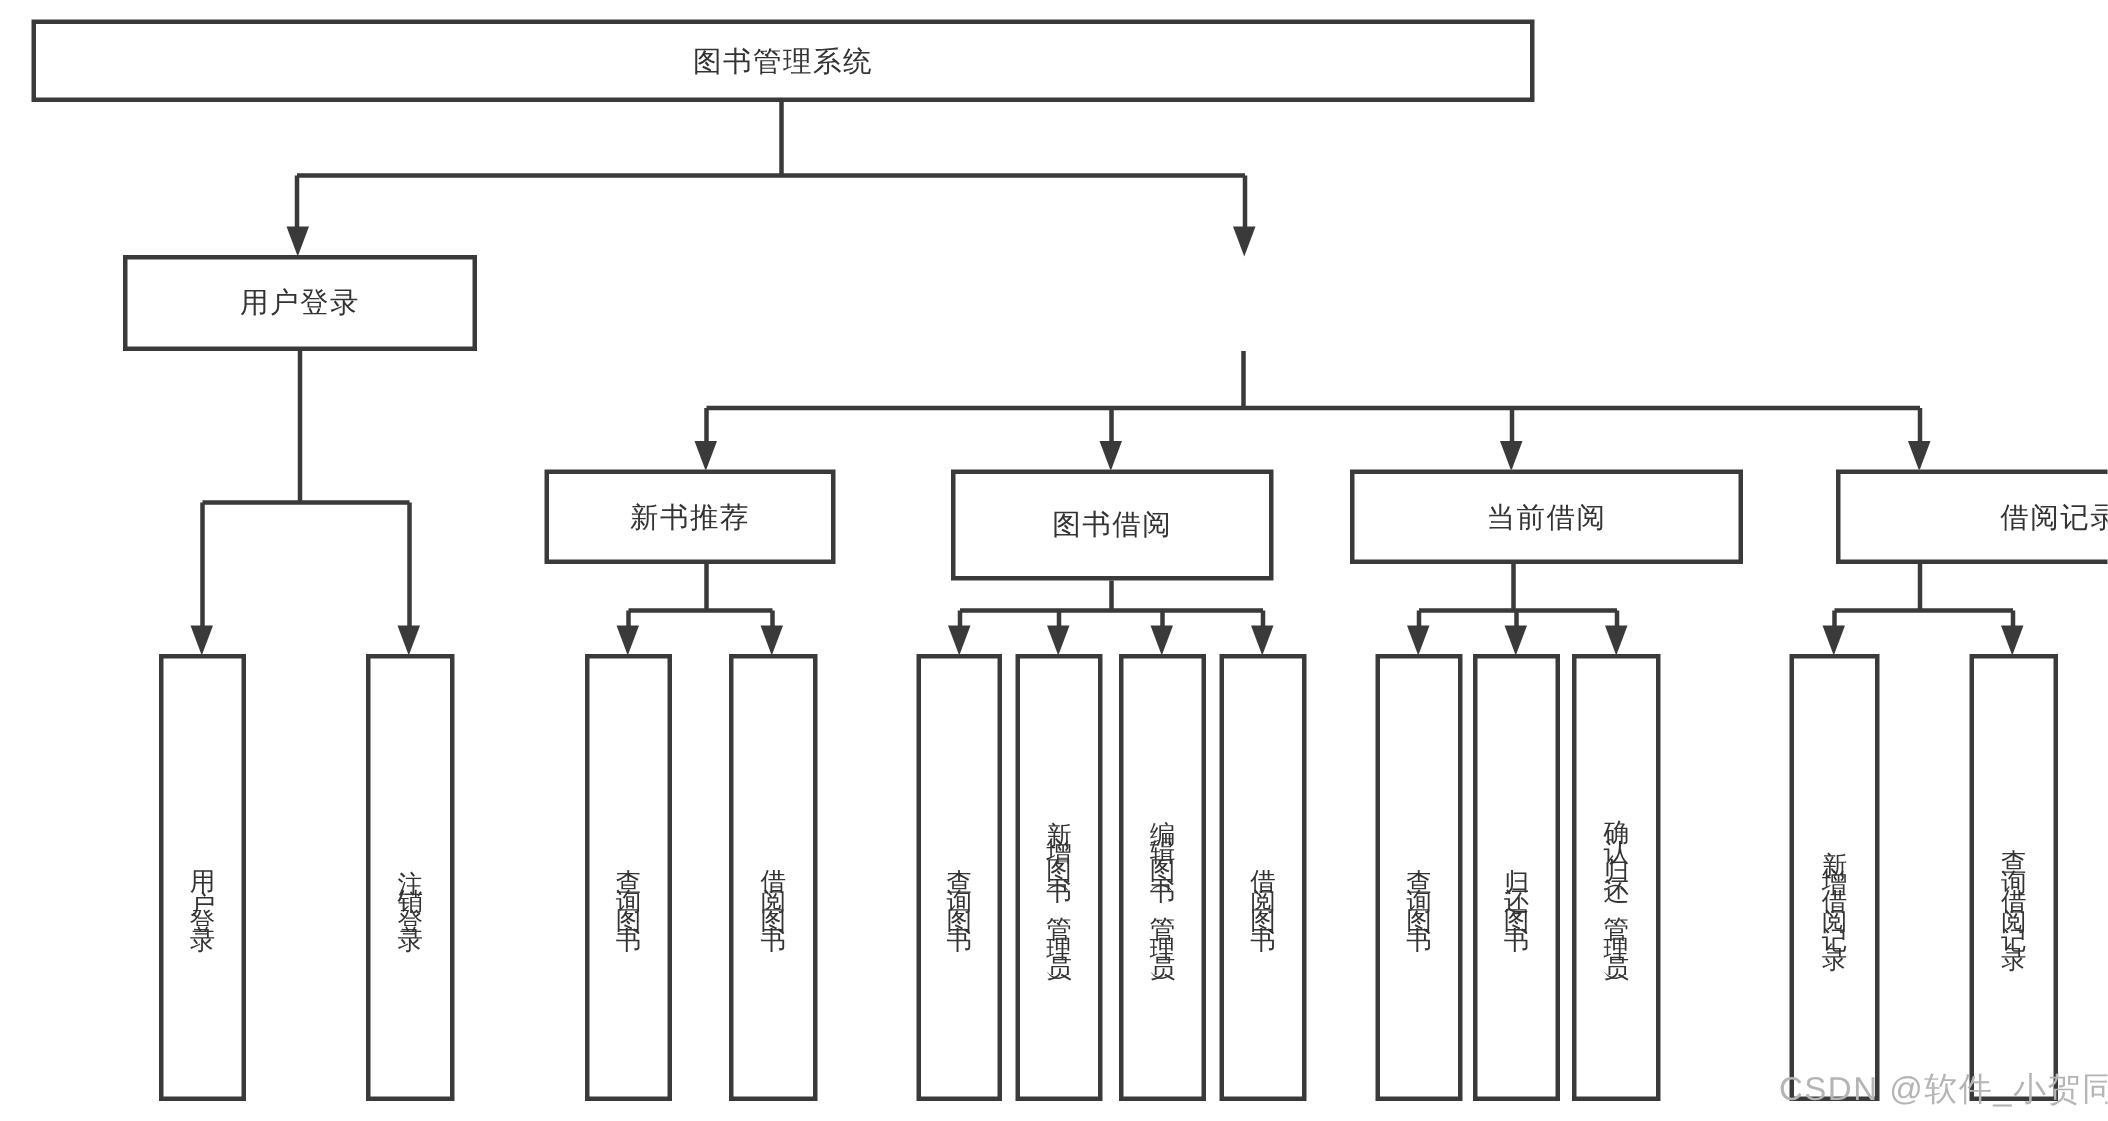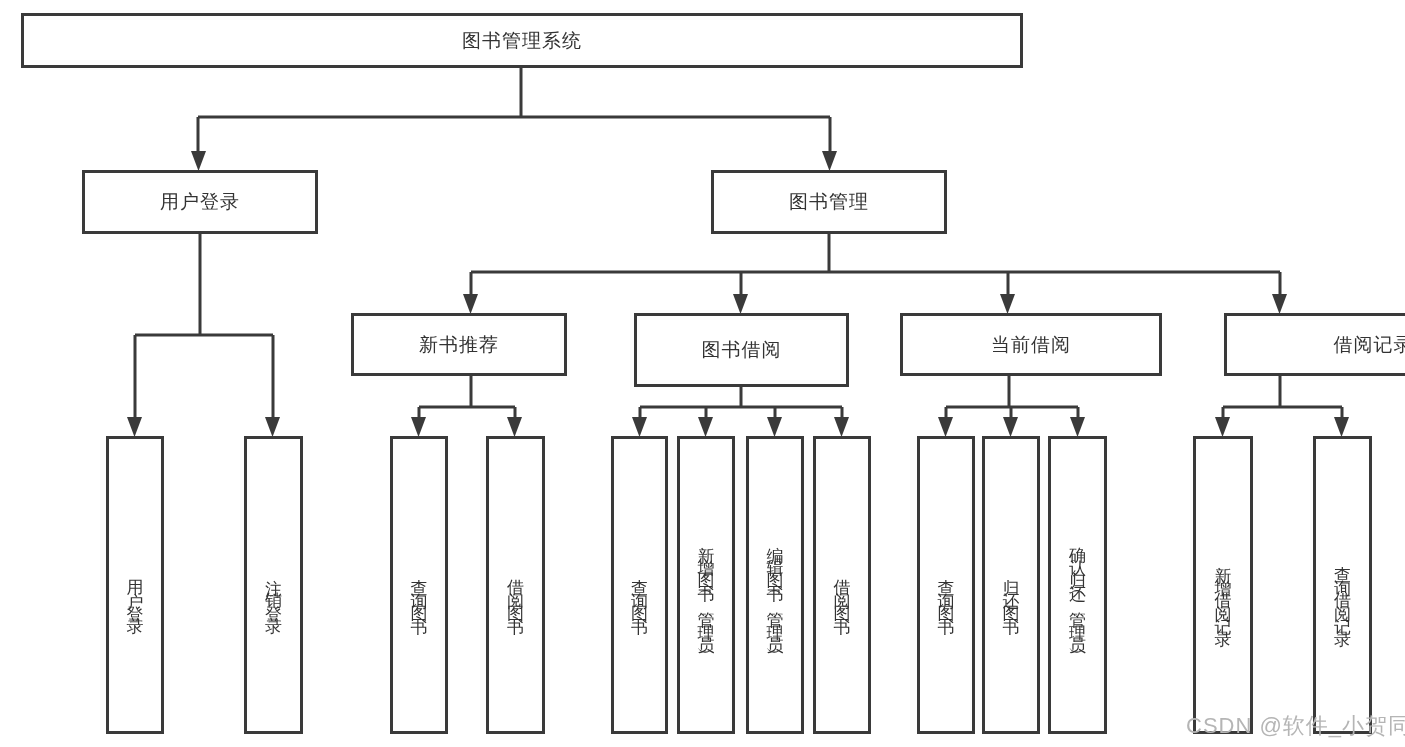--- a/index.html
+++ b/index.html
@@ -87,23 +87,22 @@
     <polygon points="1070,417 1085,417 1077.5,437" fill="#3a3a3a"></polygon>
 
     <path d="M1280 376 V407 M1223 407 H1342 M1223 407 V424 M1342 407 V424" stroke="#3a3a3a" stroke-width="3" fill="none"></path>
     <polygon points="1215,417 1230,417 1222.5,437" fill="#3a3a3a"></polygon>
     <polygon points="1334,417 1349,417 1341.5,437" fill="#3a3a3a"></polygon>
   </svg>
 
   <div class="node hbox" style="left:21px; top:13px; width:1002px; height:55px;">图书管理系统</div>
 
   <div class="node hbox" style="left:82px; top:170px; width:236px; height:64px;">用户登录</div>
-  <div class="node hbox" style="left:711px; top:170px; width:236px; height:64px;">图书管理</div>
 
-  <div class="node hbox" style="left:351px; top:313px; width:216px; height:63px;">新书推荐</div>
+  <div class="node hbox" style="left:363px; top:313px; width:194px; height:63px;">新书推荐</div>
   <div class="node hbox" style="left:634px; top:313px; width:215px; height:74px;">图书借阅</div>
   <div class="node hbox" style="left:900px; top:313px; width:262px; height:63px;">当前借阅</div>
   <div class="node hbox" style="left:1224px; top:313px; width:255px; height:63px;padding-left:44px;">借阅记录</div>
 
   <div class="node vbox" style="left:106px; top:436px; width:58px; height:298px;">用户登录</div>
   <div class="node vbox" style="left:244px; top:436px; width:59px; height:298px;">注销登录</div>
 
   <div class="node vbox" style="left:390px; top:436px; width:58px; height:298px;">查询图书</div>
   <div class="node vbox" style="left:486px; top:436px; width:59px; height:298px;">借阅图书</div>
 

